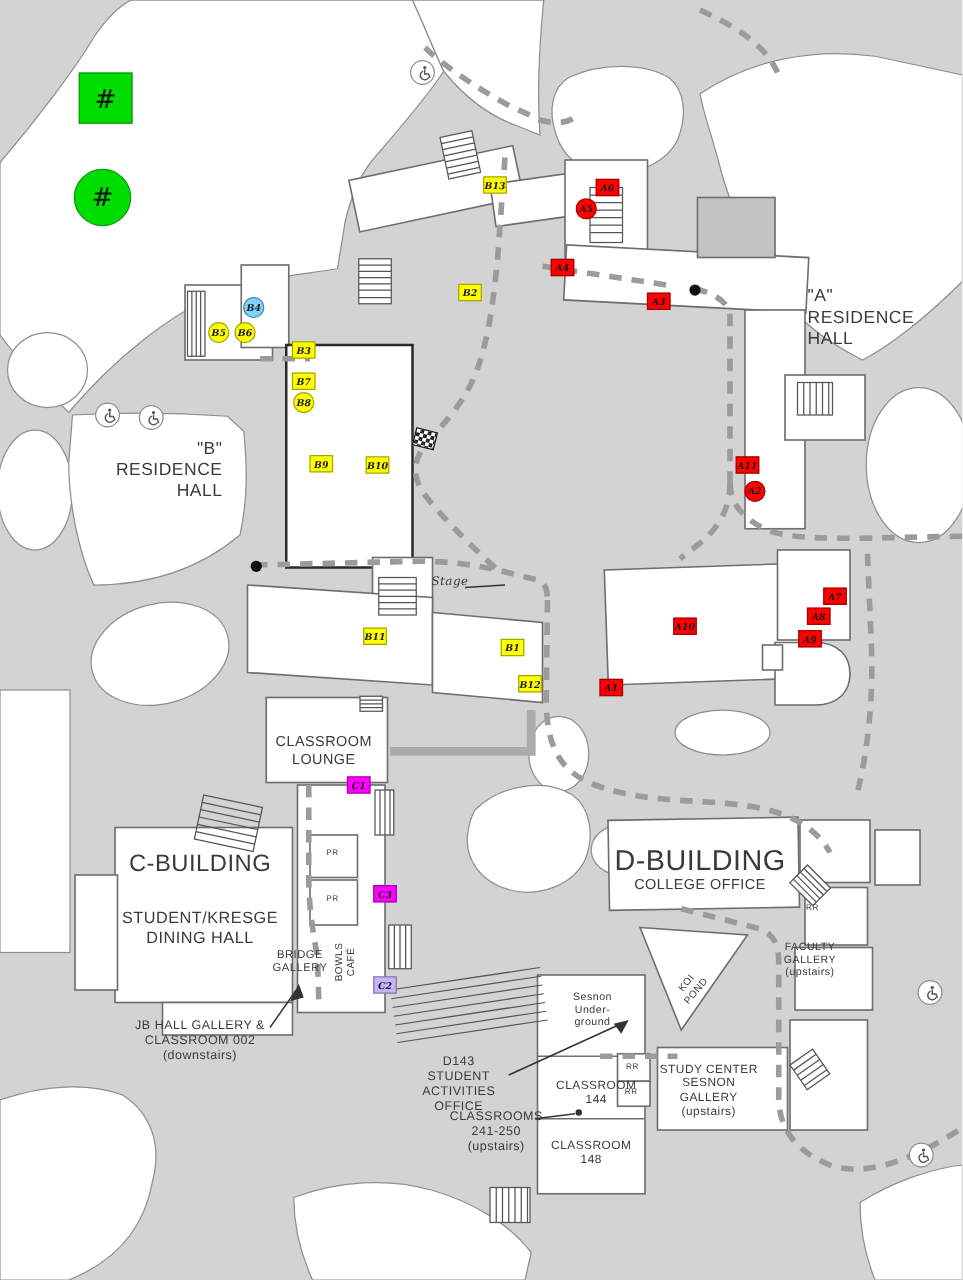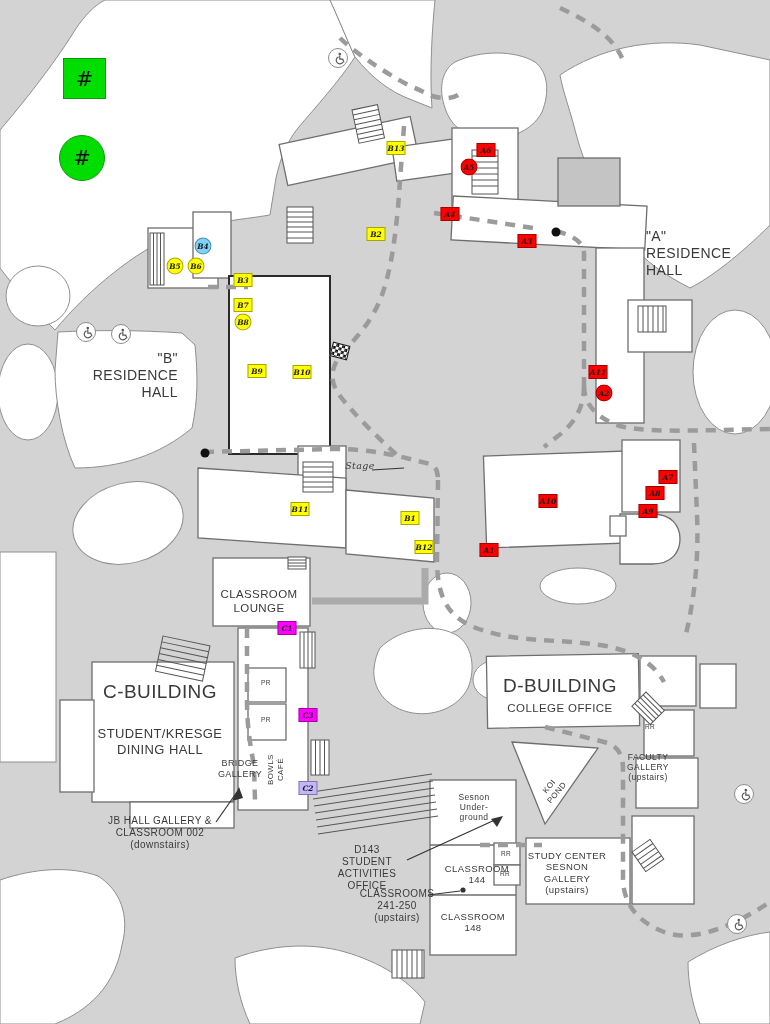--- a/index.html
+++ b/index.html
@@ -212,21 +212,21 @@
       <div class="map-label" style="left: 259px; top: 588px; font-size: 11.5px; text-align: center; transform: translateX(-50%);">CLASSROOM
 LOUNGE</div>
       <div class="map-label" style="left: 160px; top: 681px; font-size: 19px; text-align: center; transform: translateX(-50%);">C-BUILDING</div>
       <div class="map-label" style="left: 160px; top: 726px; font-size: 13px; text-align: center; transform: translateX(-50%);">STUDENT/KRESGE
 DINING HALL</div>
       <div class="map-label" style="left: 240px; top: 758px; font-size: 9px; text-align: center; transform: translateX(-50%);">BRIDGE
 GALLERY</div>
       <div class="map-label" style="left: 160px; top: 815px; font-size: 10px; text-align: center; transform: translateX(-50%);">JB HALL GALLERY &amp;
 CLASSROOM 002
 (downstairs)</div>
-      <div class="map-label" style="left: 560px; top: 675px; font-size: 19px; transform: translateX(-50%);">D-BUILDING</div>
+      <div class="map-label" style="left: 560px; top: 675px; font-size: 23px; transform: translateX(-50%);">D-BUILDING</div>
       <div class="map-label" style="left: 560px; top: 702px; font-size: 11.5px; text-align: center; transform: translateX(-50%);">COLLEGE OFFICE</div>
       <div class="map-label" style="left: 648px; top: 752px; font-size: 8.5px; text-align: center; transform: translateX(-50%);">FACULTY
 GALLERY
 (upstairs)</div>
       <div class="map-label" style="left: 567px; top: 850px; font-size: 9.5px; text-align: center; transform: translateX(-50%);">STUDY CENTER
 SESNON
 GALLERY
 (upstairs)</div>
       <div class="map-label" style="left: 474px; top: 792px; font-size: 8.5px; text-align: center; transform: translateX(-50%);">Sesnon
 Under-

